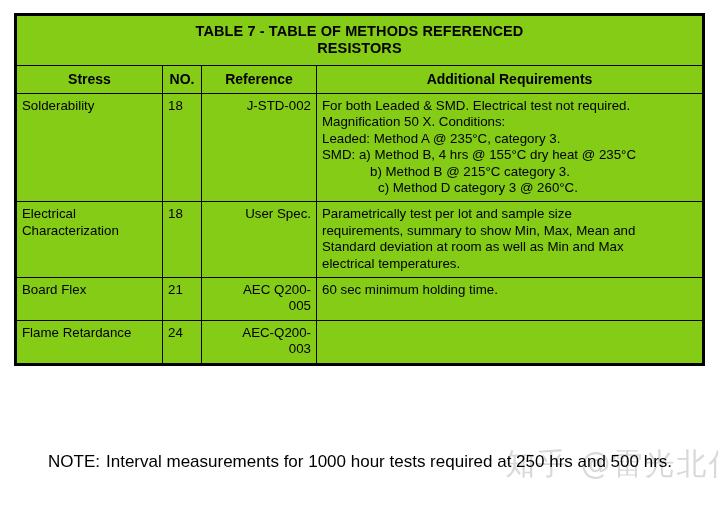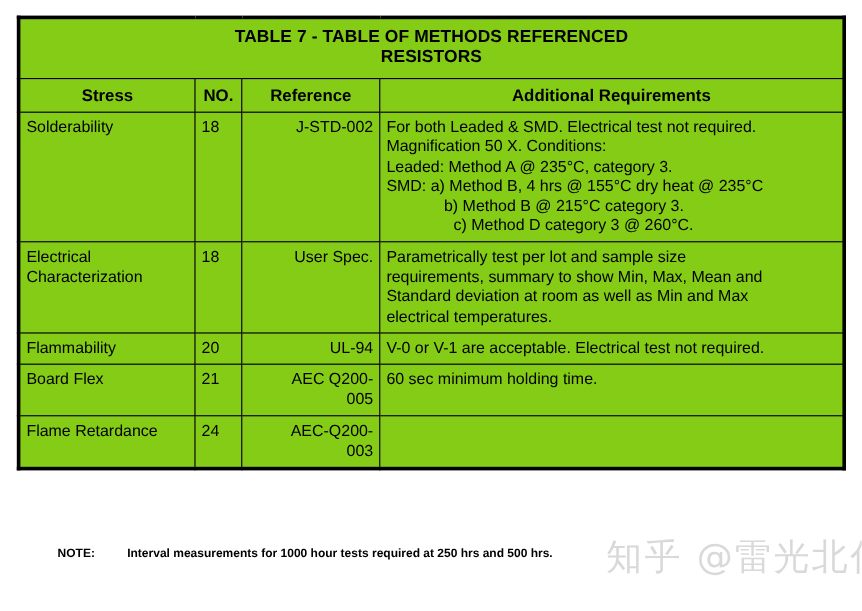--- a/index.html
+++ b/index.html
@@ -103,22 +103,22 @@
   .cell .ln.empty { visibility: hidden; }
 
   .ref-line2 { display: block; text-align: right; }
 
   
   .note {
     position: absolute;
     left: 48px;
     top: 452px;
     z-index: 2;
-    font-weight: bold;
-    font-size: 10px;
+    font-weight: normal;
+    font-size: 17px;
     line-height: 19px;
   }
   .note-row { display: flex; align-items: flex-start; }
   .note-label { width: 58px; flex: 0 0 58px; white-space: nowrap; }
   .note-lines { white-space: nowrap; }
   .note-lines .ln { display: block; white-space: nowrap; }
 </style>
 </head>
 <body>
 
@@ -178,32 +178,20 @@
             </td>
             <td class="cell cell-addl">
               <span class="ln">Parametrically test per lot and sample size</span>
               <span class="ln">requirements, summary to show Min, Max, Mean and</span>
               <span class="ln">Standard deviation at room as well as Min and Max</span>
               <span class="ln">electrical temperatures.</span>
             </td>
           </tr>
           <tr>
             <td class="cell cell-stress">
-              <span class="ln">Flammability</span>
-            </td>
-            <td class="cell cell-no">20</td>
-            <td class="cell cell-ref">
-              <span class="ln ref-line2">UL-94</span>
-            </td>
-            <td class="cell cell-addl">
-              <span class="ln">V-0 or V-1 are acceptable. Electrical test not required.</span>
-            </td>
-          </tr>
-          <tr>
-            <td class="cell cell-stress">
               <span class="ln">Board Flex</span>
             </td>
             <td class="cell cell-no">21</td>
             <td class="cell cell-ref">
               <span class="ln ref-line2">AEC Q200-</span>
               <span class="ln ref-line2">005</span>
             </td>
             <td class="cell cell-addl">
               <span class="ln">60 sec minimum holding time.</span>
             </td>

